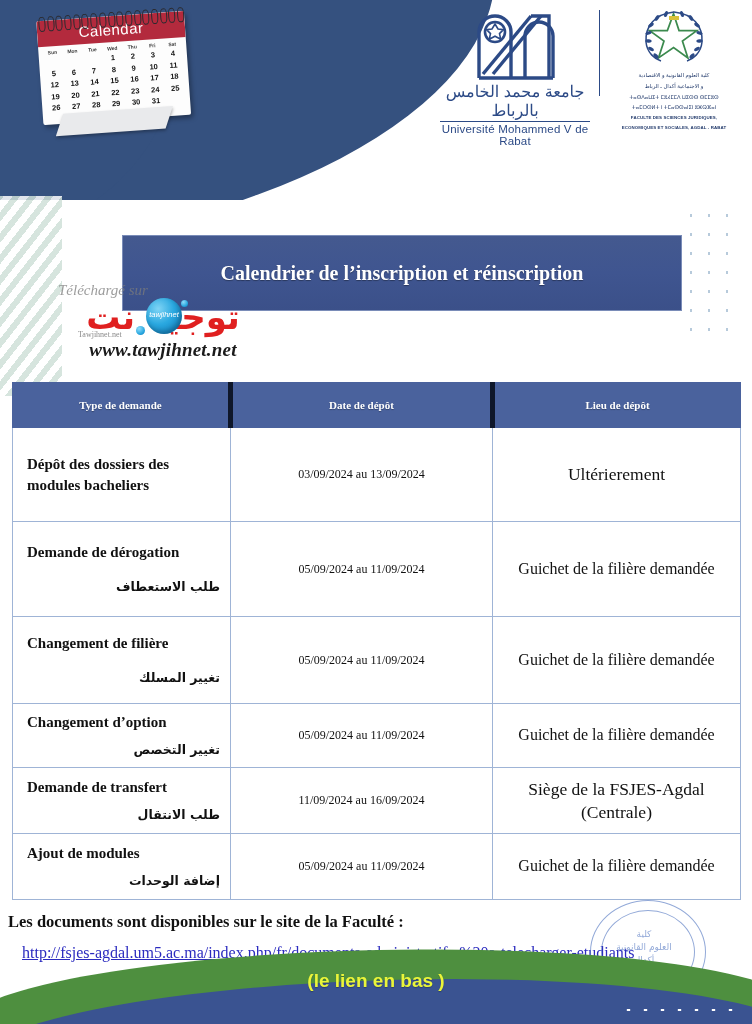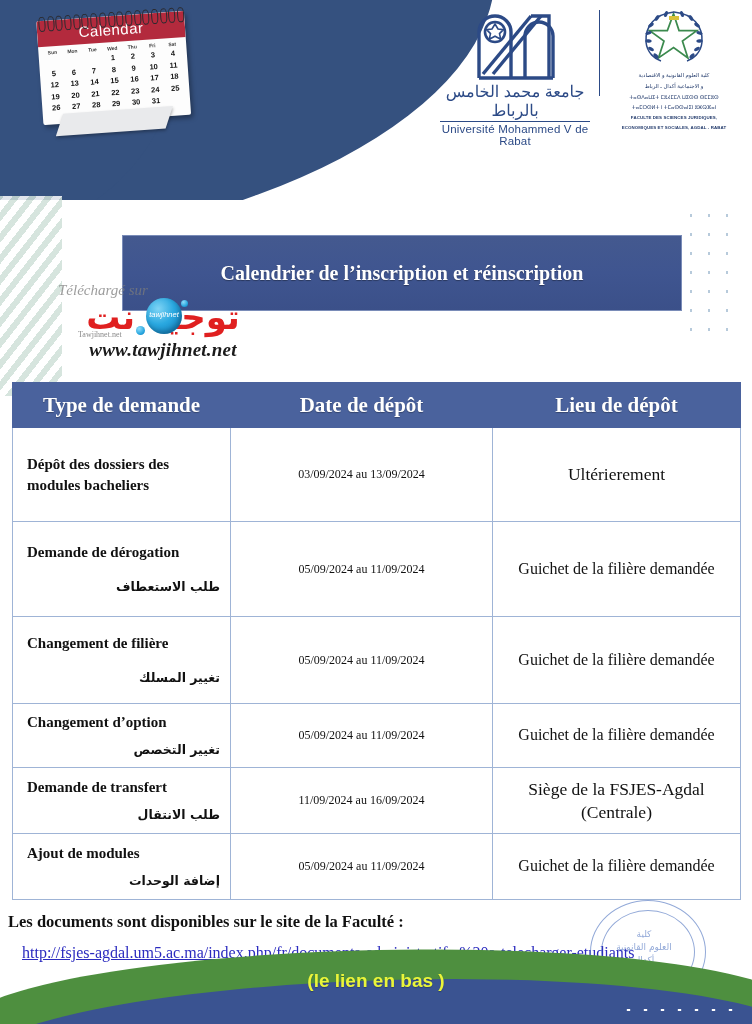--- a/index.html
+++ b/index.html
@@ -356,27 +356,27 @@
   }
   .tbl td, .tbl th {
     border: 1px solid #9fb4d6;
     vertical-align: middle;
   }
   .tbl thead th {
     background: #4a629d;
     color: #ffffff;
     font-family: "Liberation Serif", serif;
     font-weight: bold;
-    font-size: 21px;
+    font-size: 11px;
     height: 42px;
     text-align: center;
     border-color: #4a629d;
     text-shadow: 0 1px 1px rgba(0,0,0,.3);
   }
-  .tbl thead th + th { border-left: 1px solid #0f172a; }
+  .tbl thead th + th { border-left: 5px solid #0f172a; }
 
   .col-type { width: 218px; }
   .col-date { width: 262px; }
   .col-lieu { width: 248px; }
 
   .c-type {
     padding: 6px 10px 6px 14px;
     font-family: "Liberation Serif", serif;
     font-weight: bold;
     font-size: 15px;

